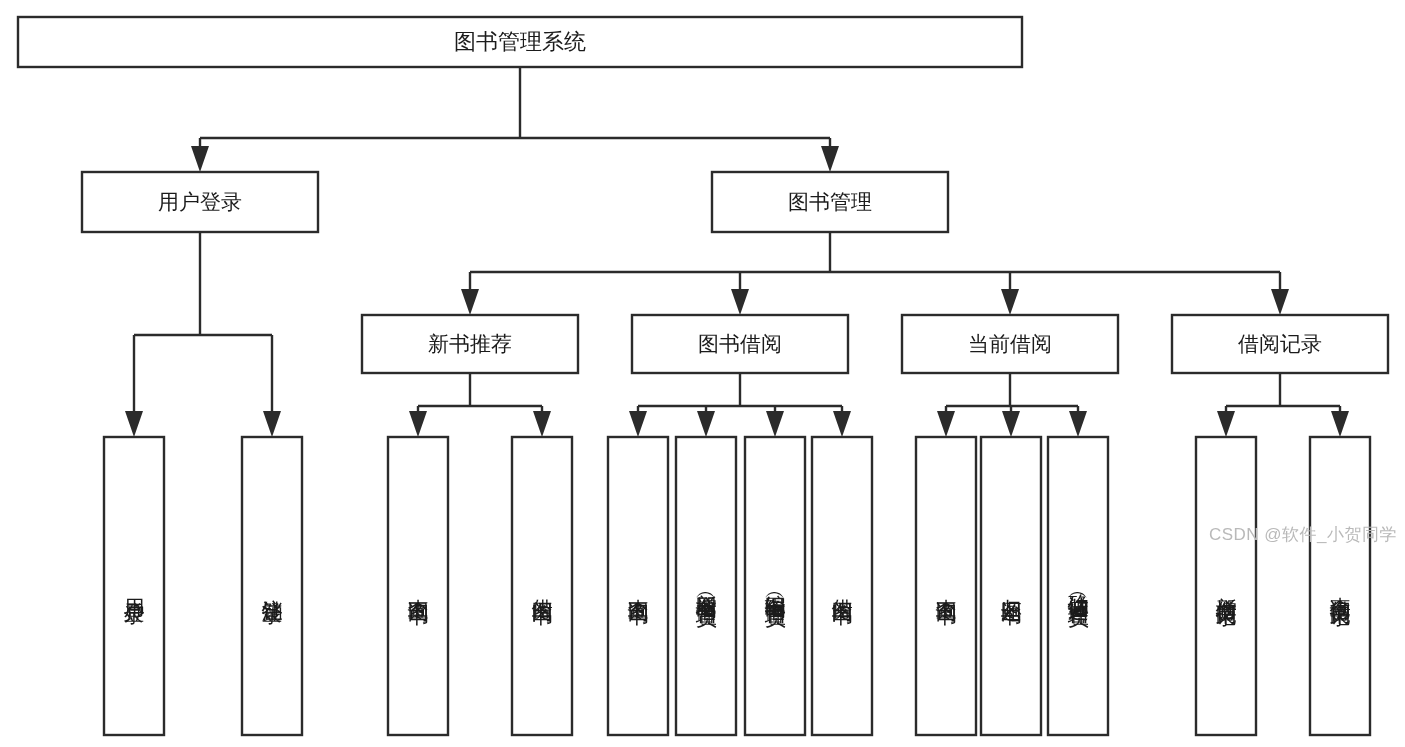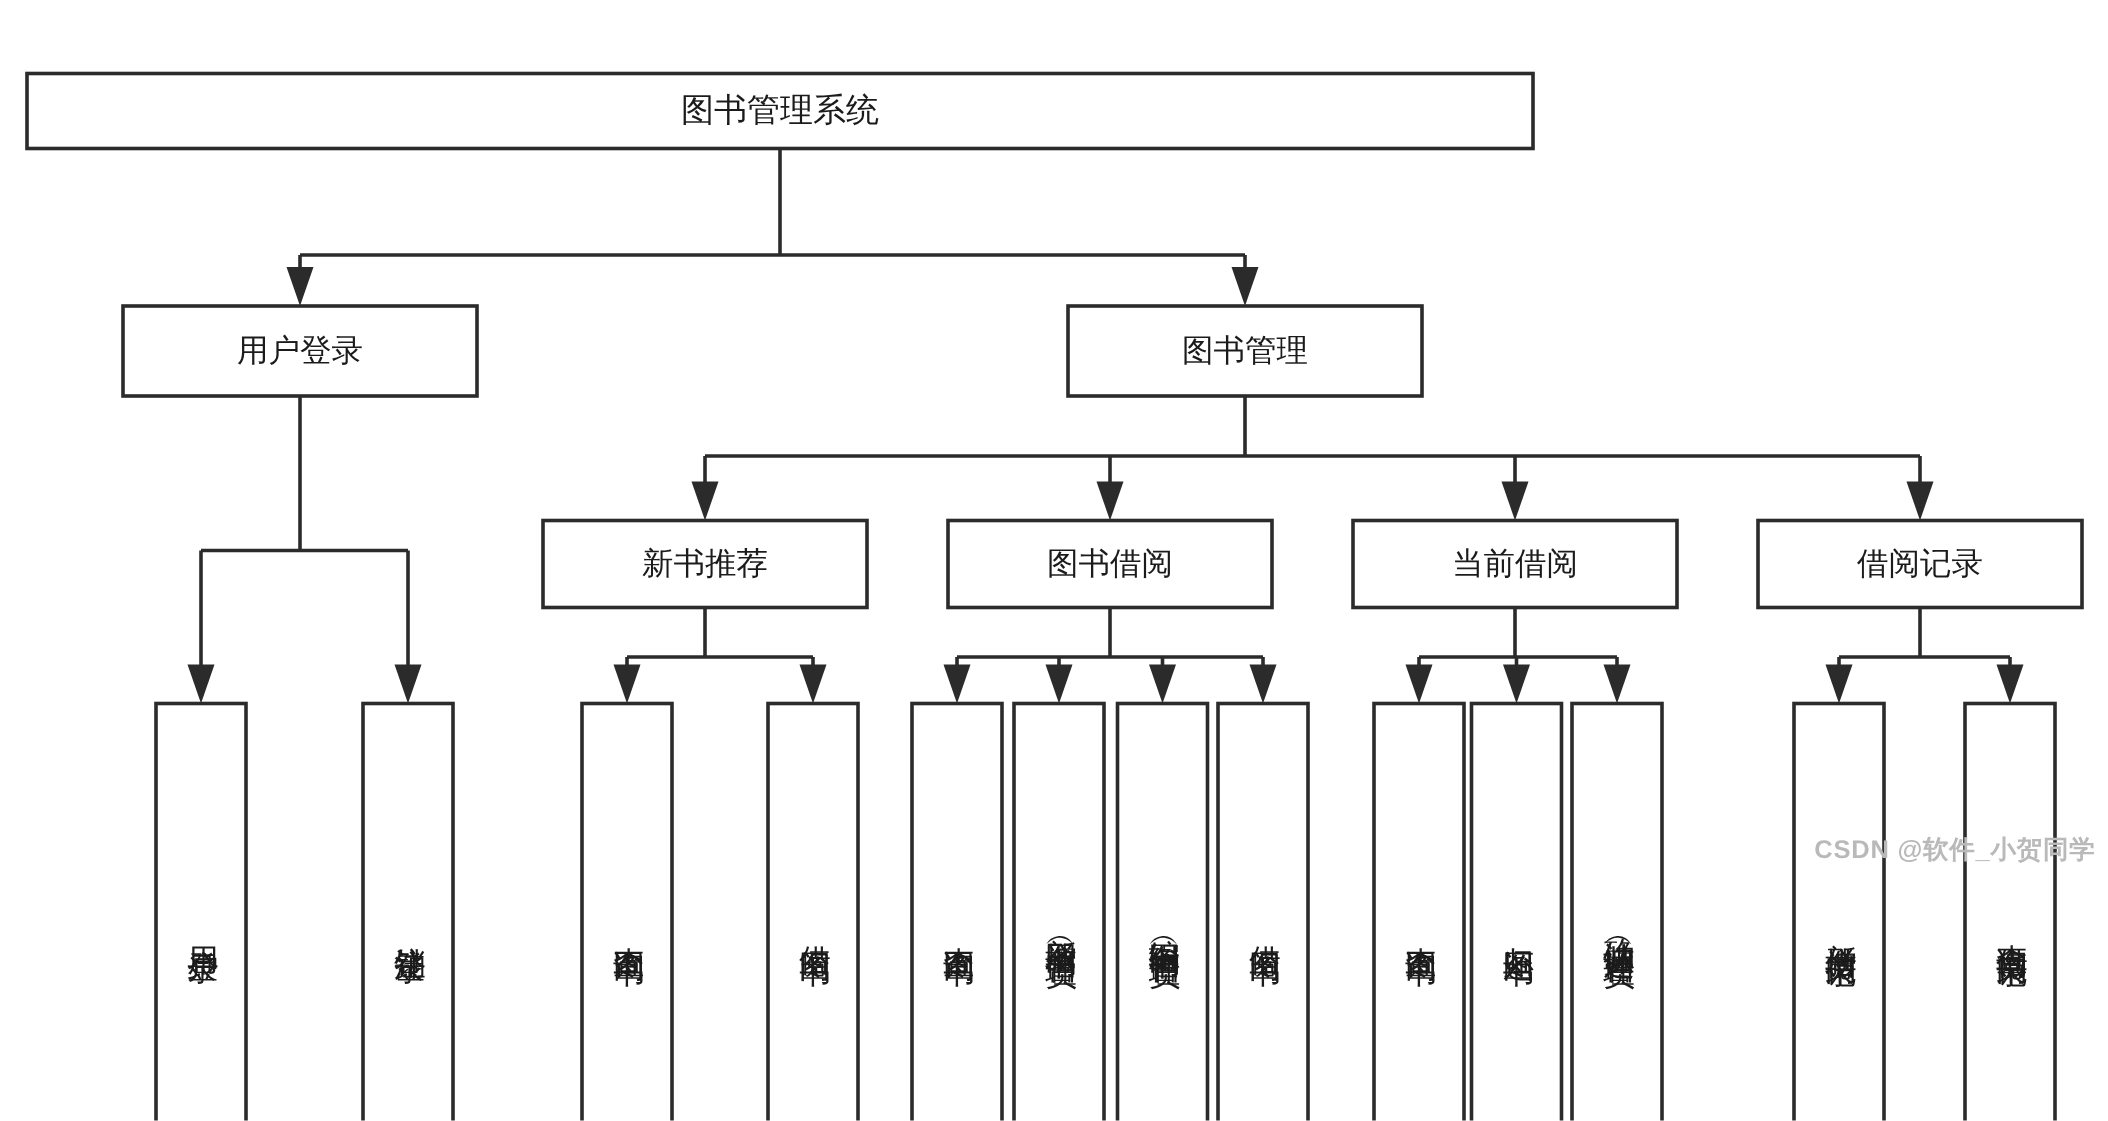--- a/index.html
+++ b/index.html
@@ -11,21 +11,20 @@
     width: 1405px;
     height: 747px;
     font-family: "Liberation Sans", sans-serif;
     overflow: hidden;
   }
   #diagram-root {
     position: relative;
     width: 1405px;
     height: 550px;
     background: #ffffff;
-    margin-top: 32px;
   }
   svg.diagram-svg {
     position: absolute;
     left: 0;
     top: 0;
     width: 1405px;
     height: 747px;
     display: block;
   }
   .node-box {
@@ -80,21 +79,20 @@
   }
   .watermark {
     position: absolute;
     right: 8px;
     bottom: 4px;
     font-family: "Liberation Sans", sans-serif;
     font-size: 17px;
     color: #b9b9b9;
     letter-spacing: 0.5px;
     white-space: nowrap;
-    font-weight: bold;
   }
 </style>
 </head>
 <body>
 
 <div id="diagram-root">
   <svg class="diagram-svg" id="diagram-svg" viewBox="0 0 1405 747" xmlns="http://www.w3.org/2000/svg">
     <g id="connectors-layer">
         <g>
           <line x1="520" y1="67" x2="520" y2="138" class="connector"></line>

